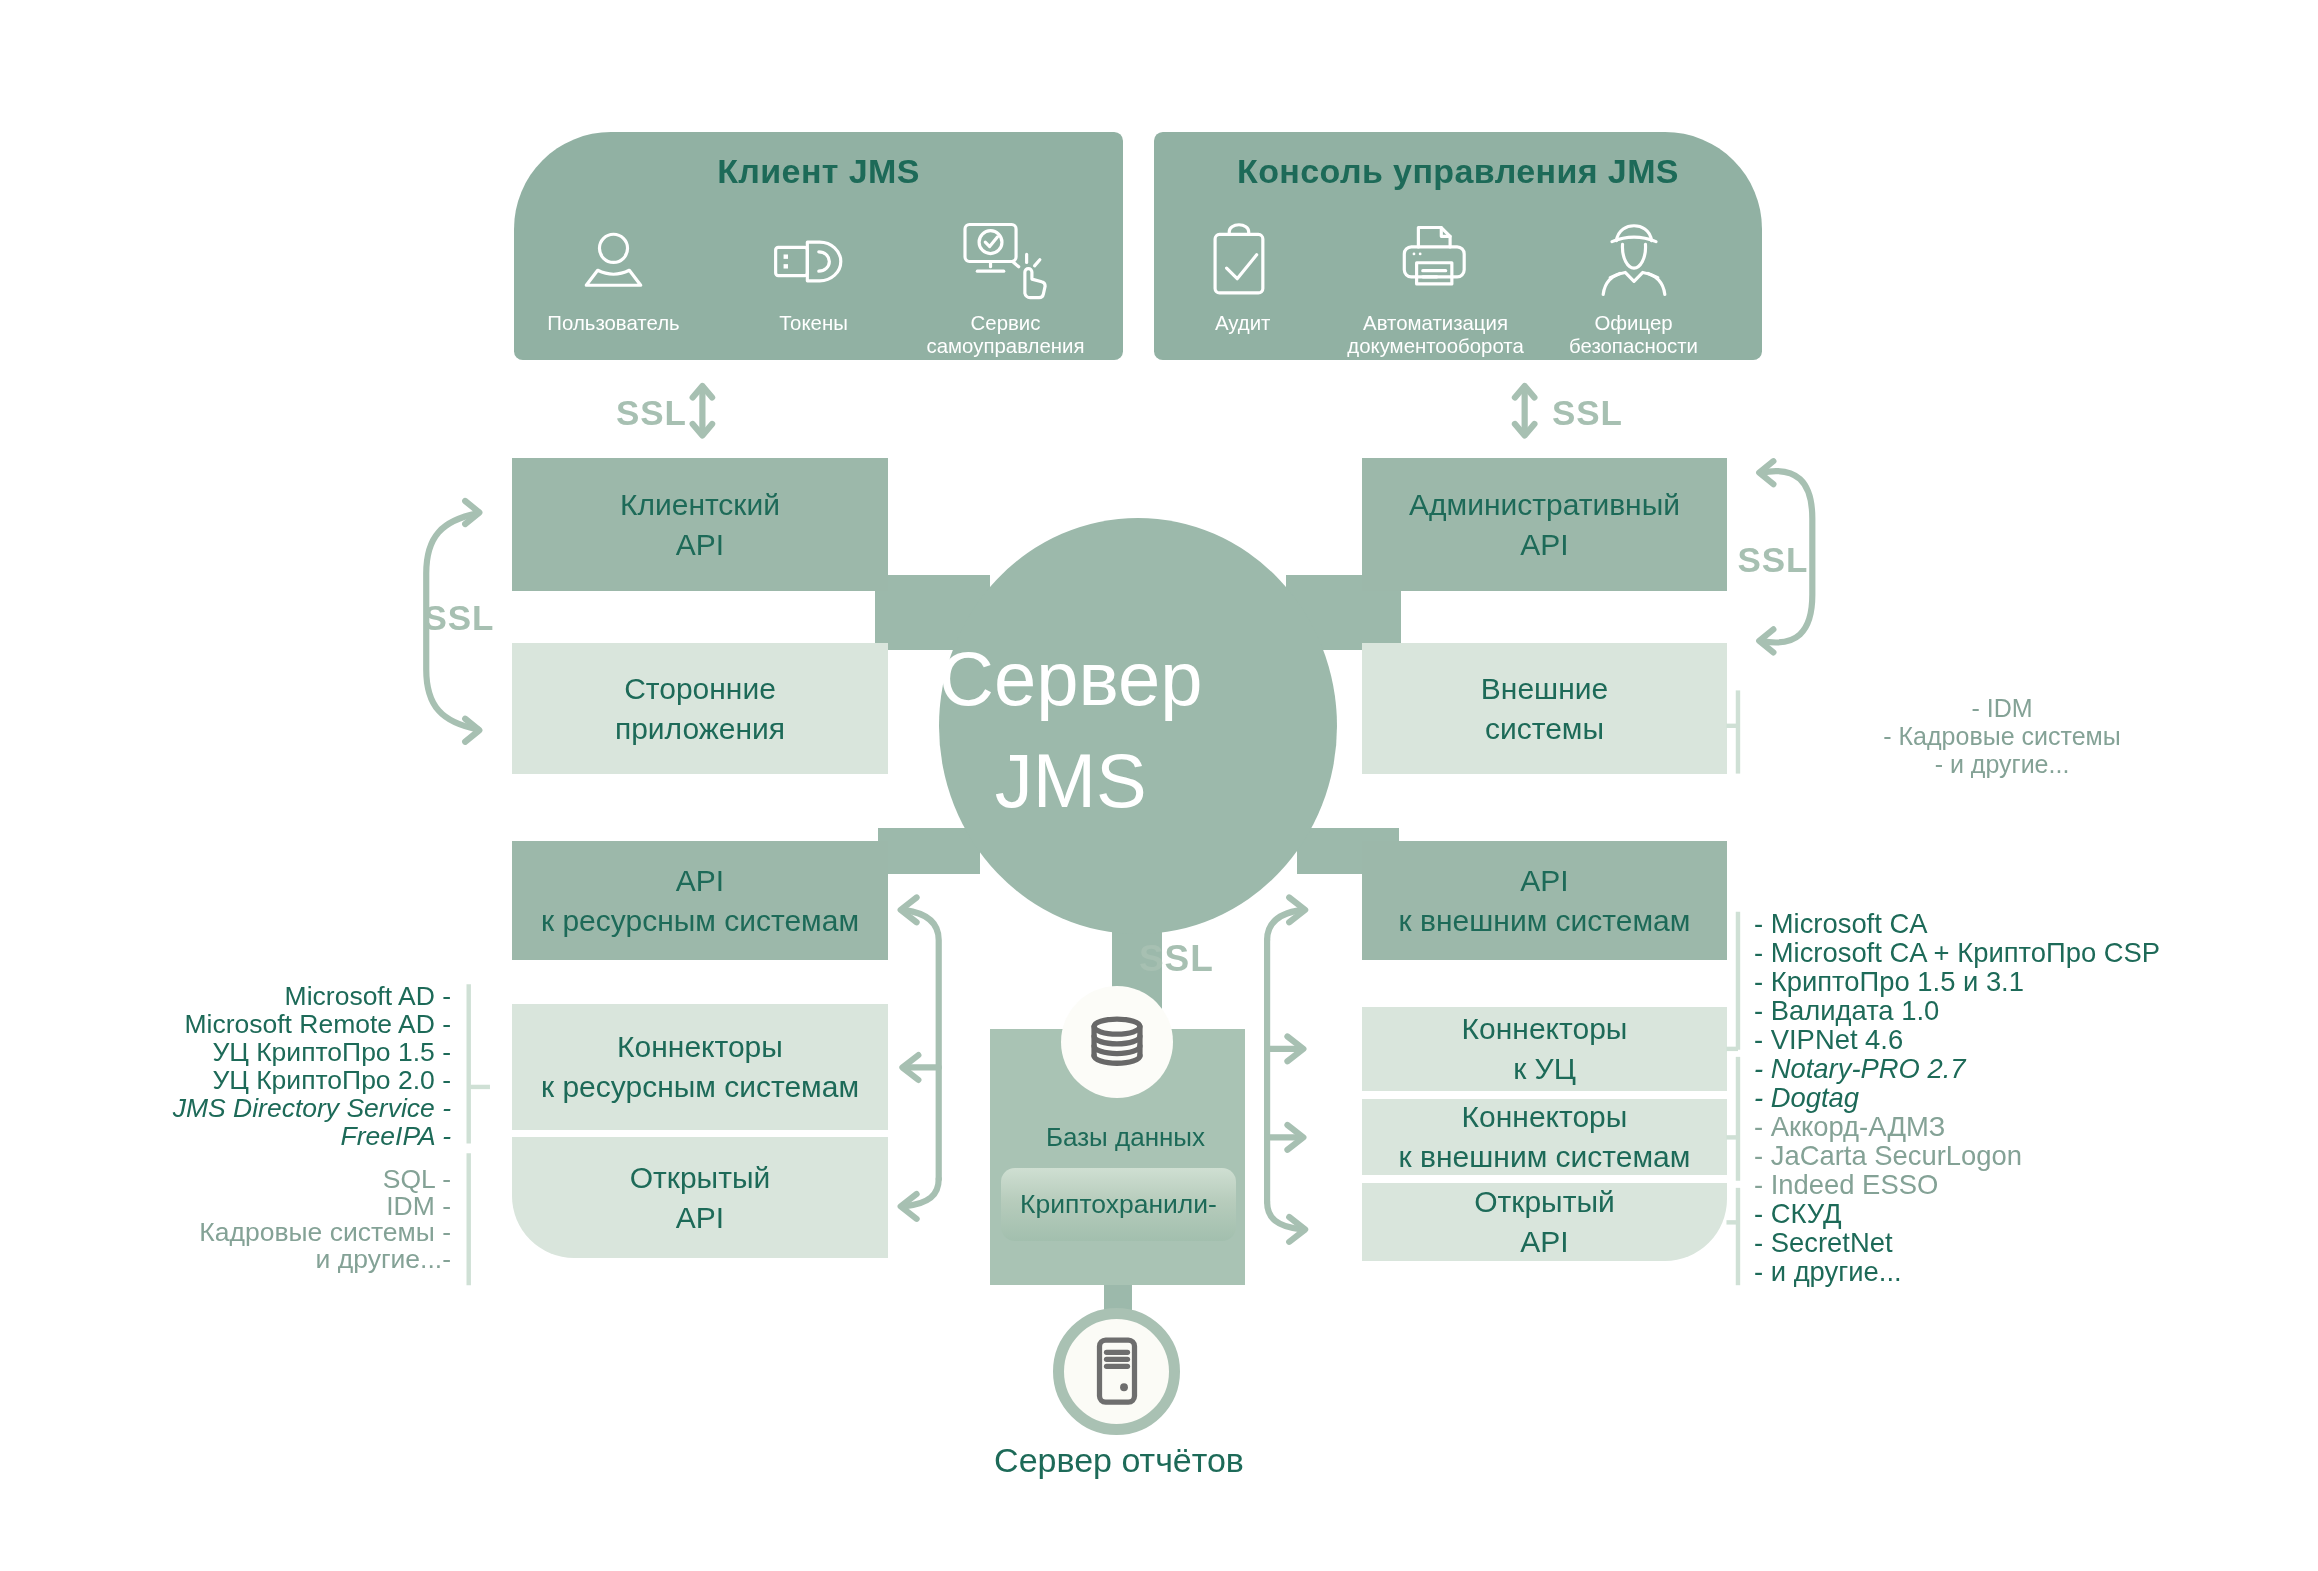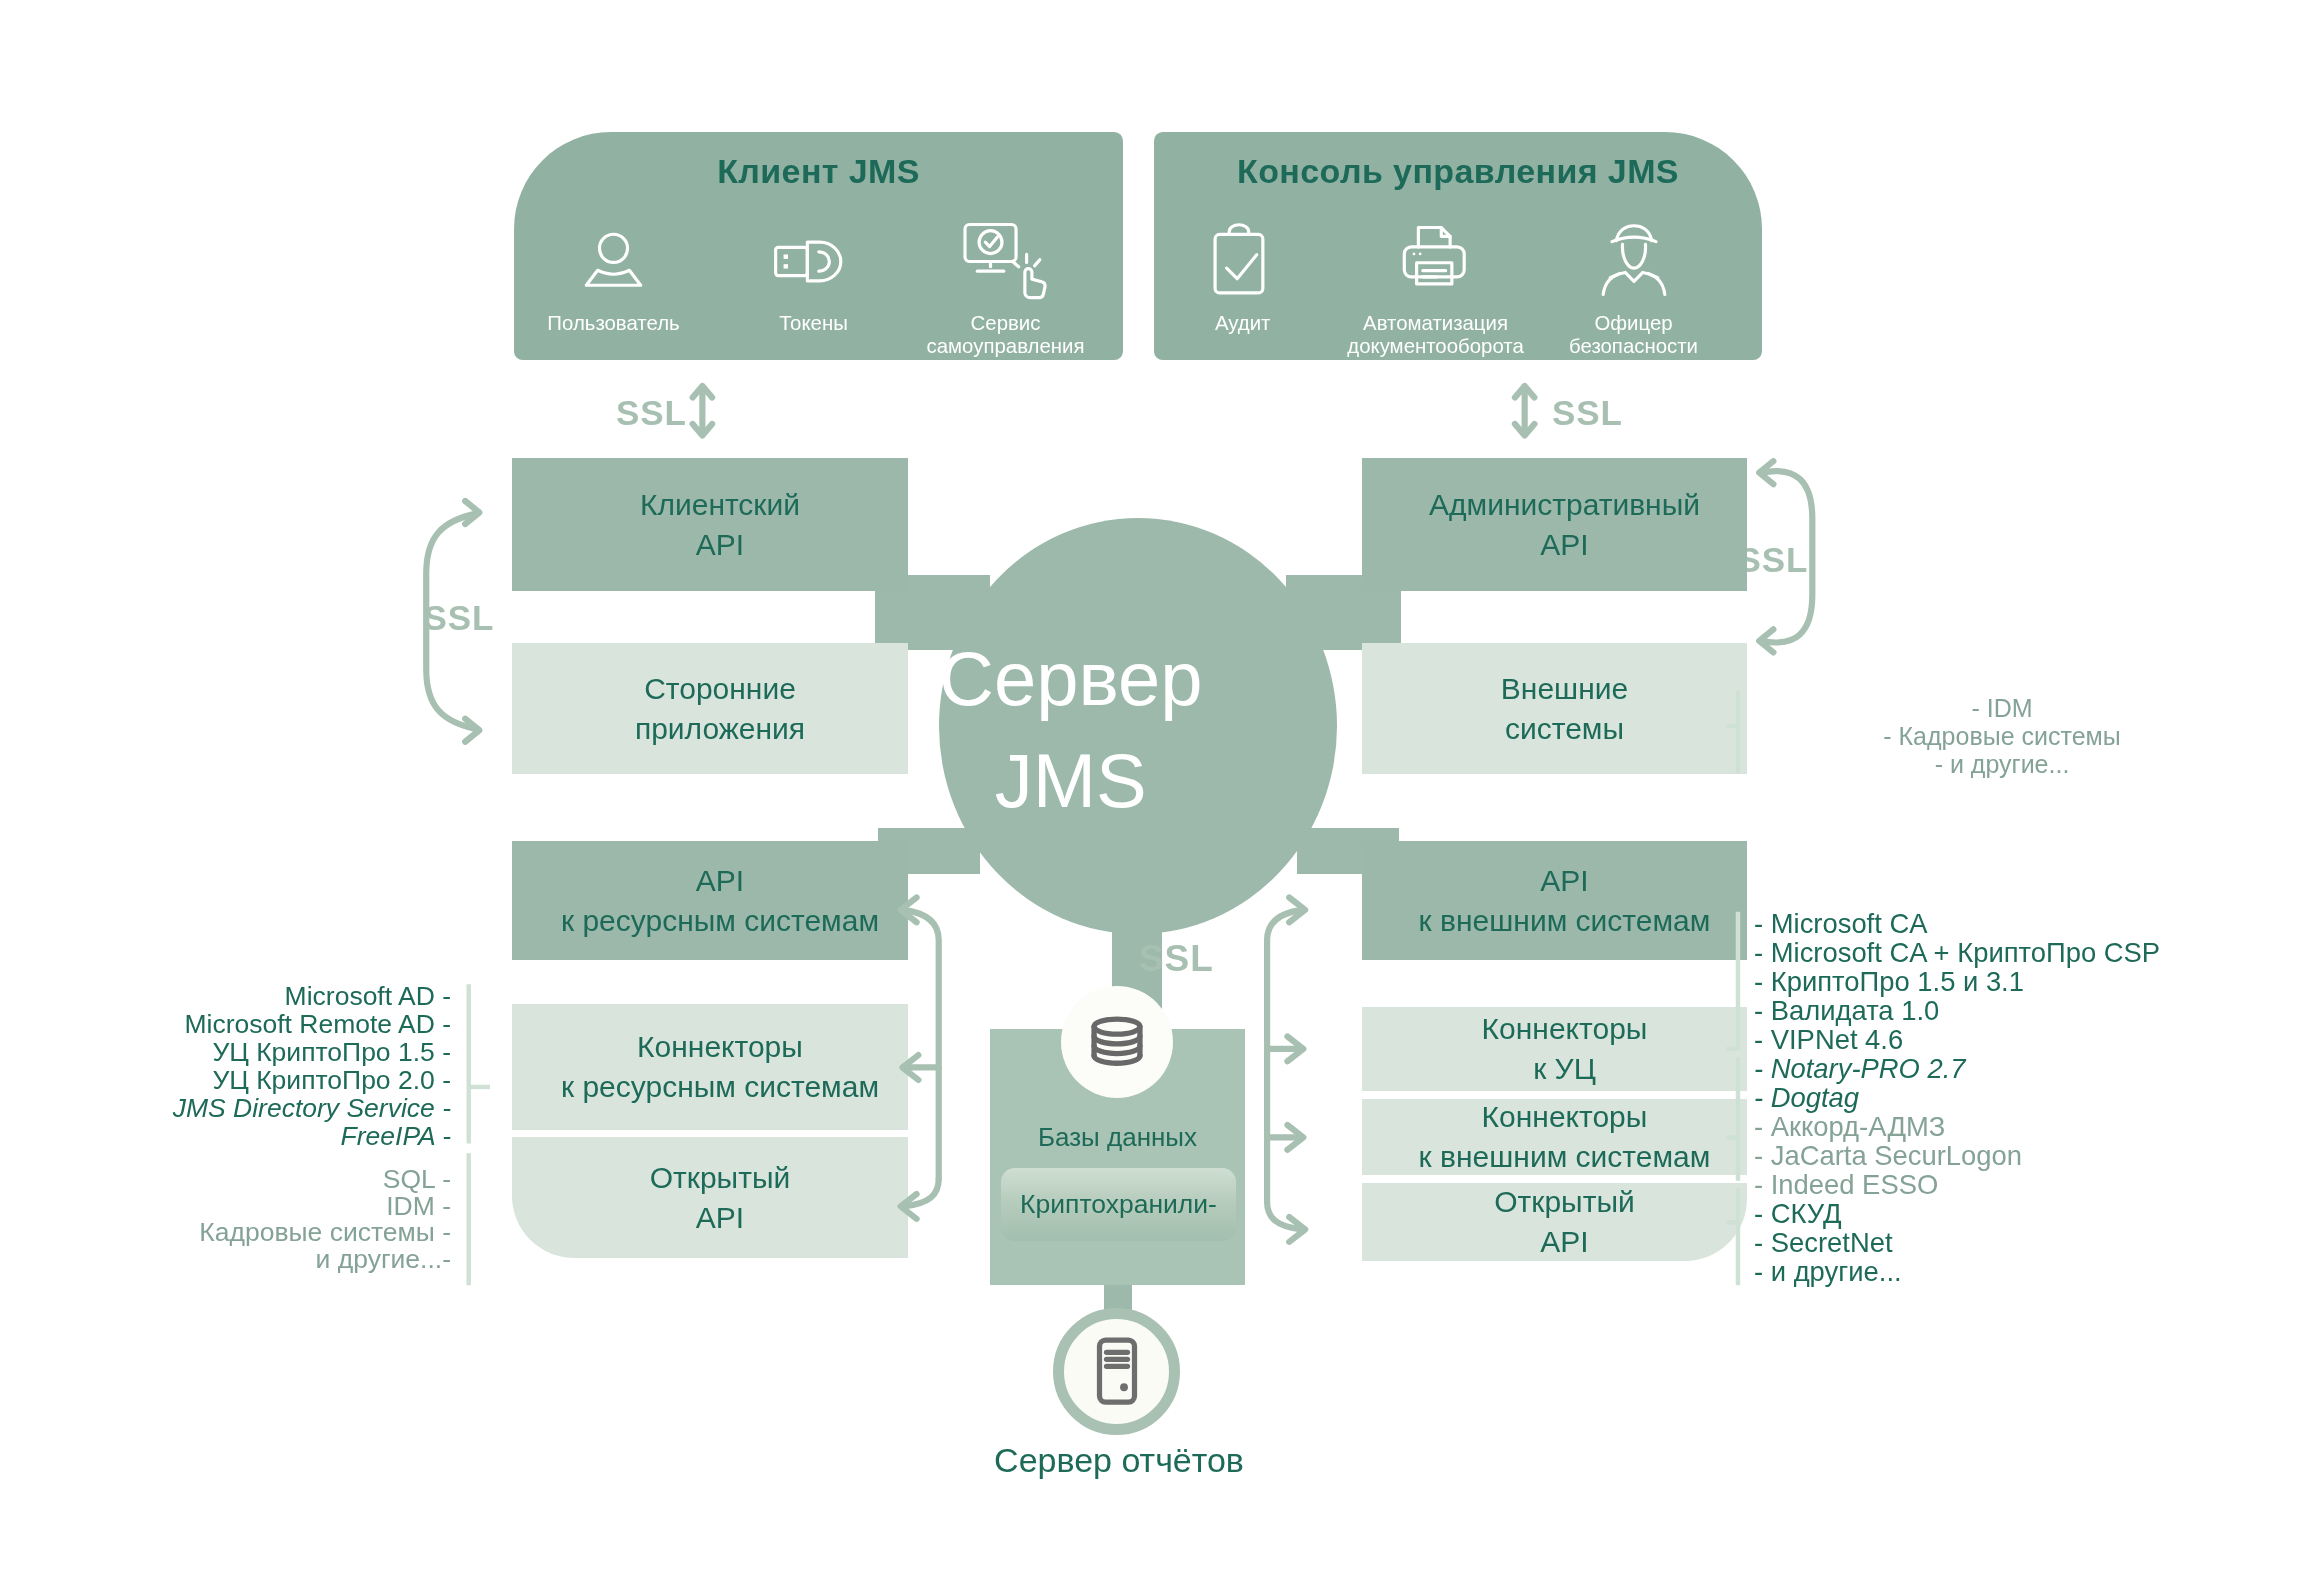--- a/index.html
+++ b/index.html
@@ -18,39 +18,39 @@
   .p-icon{height:88px;display:flex;align-items:center;justify-content:center;}
   .p-label{margin-top:7px;font-size:20.4px;line-height:1.15;color:#ffffff;white-space:pre-line;}
   
   .neck{position:absolute;background:#9cb9ab;}
   
   .circle{position:absolute;left:927px;top:518px;width:398px;height:416px;border-radius:50%;
     background:#9cb9ab;display:flex;align-items:center;justify-content:flex-start;}
   .circle-text{color:#ffffff;font-size:76px;font-weight:500;text-align:center;line-height:1.35;
     white-space:pre-line;padding-top:8.8px;}
   
-  .box{position:absolute;display:flex;align-items:center;justify-content:center;text-align:center;padding-left:20px;}
+  .box{position:absolute;display:flex;align-items:center;justify-content:center;text-align:center;}
   .box span{font-size:30px;line-height:1.32;color:#1d6a58;white-space:pre-line;}
   .box.dark{background:#9cb8aa;}
   .box.light{background:#d9e5dc;}
   
   .ssl{position:absolute;color:#a7c0b2;font-weight:bold;font-size:35px;letter-spacing:0.9px;}
   
   .vlist{position:absolute;font-size:26.5px;line-height:28px;color:#1d6a58;}
   .vlist.ralign{text-align:right;}
   .vlist.small{font-size:25px;line-height:28px;text-align:center;}
   .vlist.big{font-size:27.4px;line-height:29px;}
   .it-italic{font-style:italic;}
   .it-gray{color:#84a296;}
   
   .db-box{position:absolute;left:978px;top:1029px;width:255px;height:256px;background:#a9c3b4;}
   .db-circle{position:absolute;left:1049px;top:986px;width:112px;height:112px;border-radius:50%;
     background:#fcfcf8;display:flex;align-items:center;justify-content:center;}
   .db-title{position:absolute;left:978px;top:1122px;width:255px;text-align:center;
-    font-size:26px;color:#1d6a58;}
+    font-size:26px;color:#1d6a58;padding-left:8px;}
   .crypto{position:absolute;left:989px;top:1168px;width:235px;height:73px;border-radius:14px;
     background:linear-gradient(180deg,#cfdfd2 0%,#b7ccbc 45%,#a2bfae 100%);
     display:flex;align-items:center;justify-content:center;font-size:26.5px;color:#1d6a58;}
   .ring{position:absolute;left:1041px;top:1308px;width:127px;height:127px;border-radius:50%;
     background:#fbfbf6;border:11.5px solid #a9c1b3;box-sizing:border-box;
     display:flex;align-items:center;justify-content:center;}
   .report-label{position:absolute;left:930px;top:1441px;width:354px;text-align:center;
     font-size:34px;color:#1d6a58;}
   svg.overlay{position:absolute;left:0;top:0;}
 </style>

